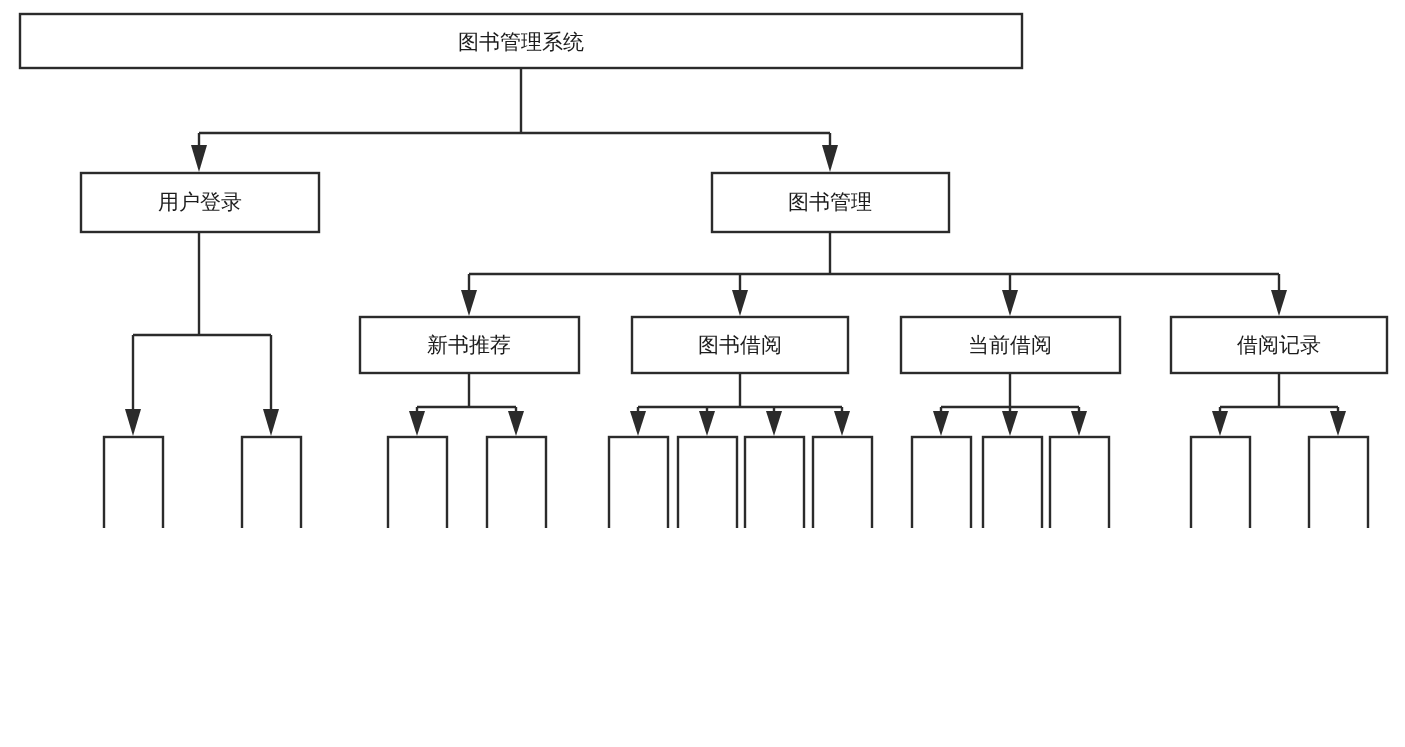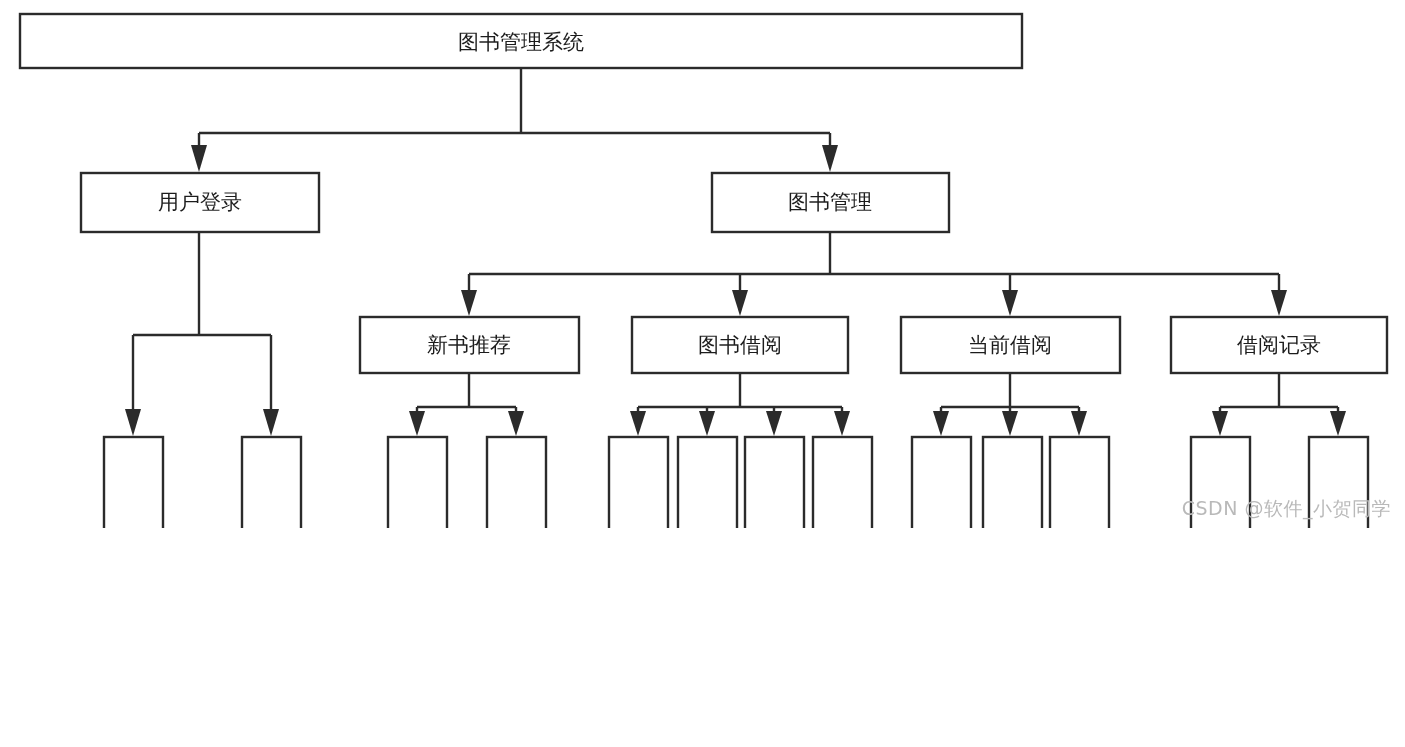--- a/index.html
+++ b/index.html
@@ -228,15 +228,14 @@
   <div class="vtext-wrap" style="left:1050px; top:437px; width:59px; height:296px;">
     <span class="vtext">确认归还（管理员）</span>
   </div>
   <div class="vtext-wrap" style="left:1191px; top:437px; width:59px; height:296px;">
     <span class="vtext">新增借阅记录</span>
   </div>
   <div class="vtext-wrap" style="left:1309px; top:437px; width:59px; height:296px;">
     <span class="vtext">查询借阅记录</span>
   </div>
 
-  <div class="watermark">CSDN @软件_小贺同学</div>
 
 </div>
 
 </body></html>

